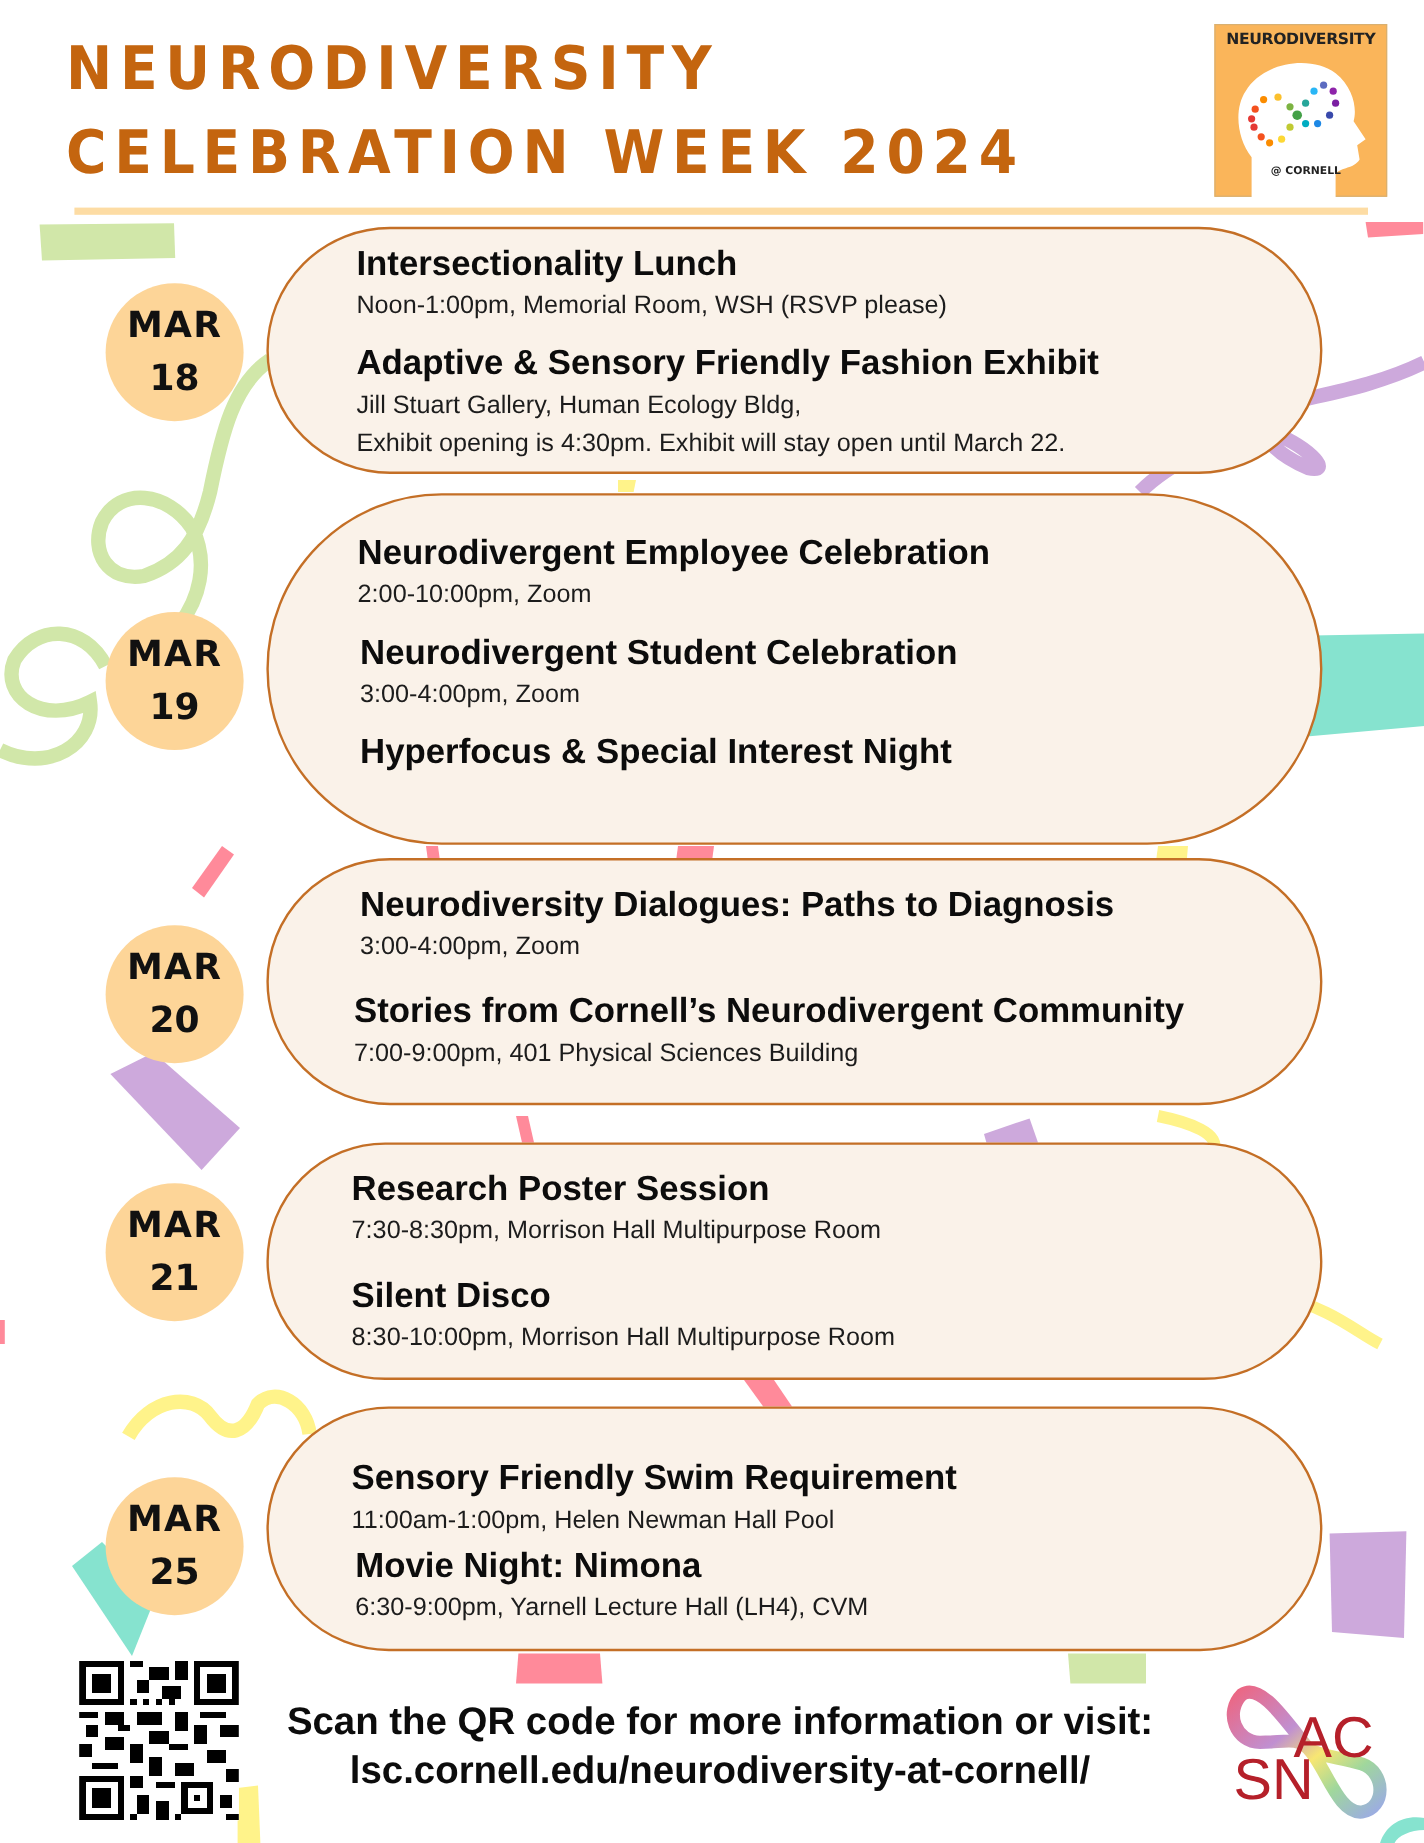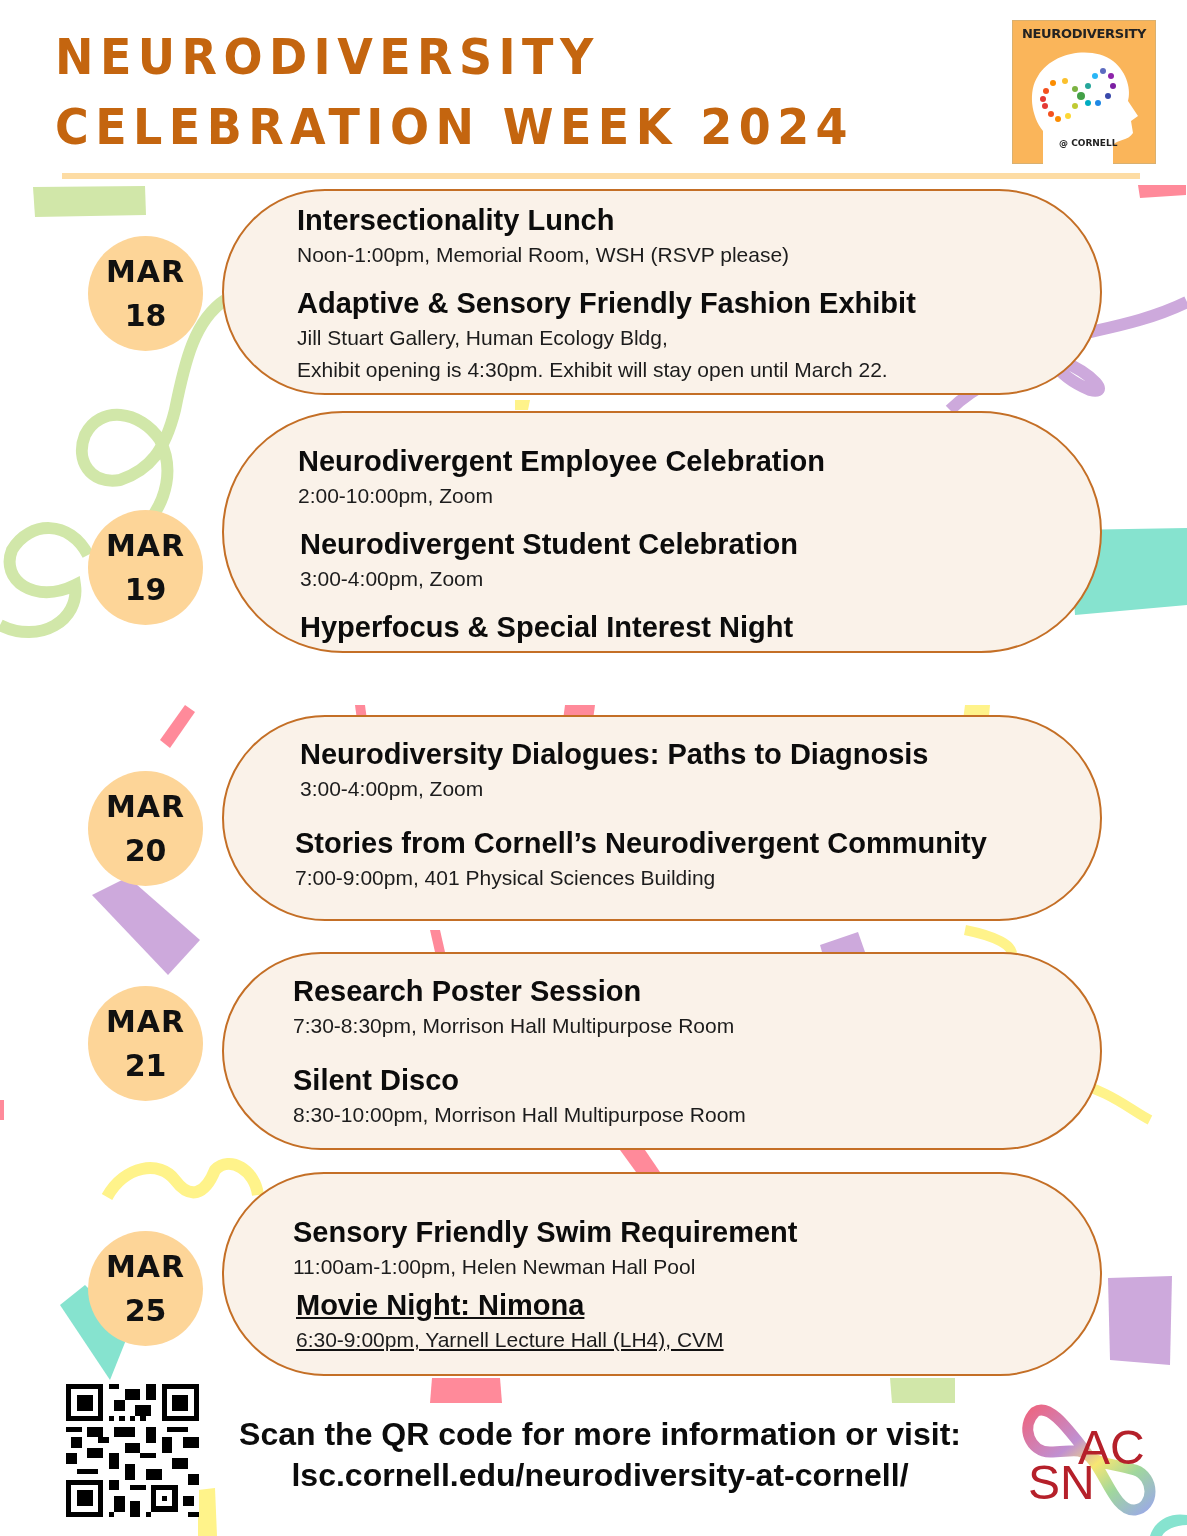--- a/index.html
+++ b/index.html
@@ -134,21 +134,21 @@
     <div class="event-title">Adaptive &amp; Sensory Friendly Fashion Exhibit</div>
     <div class="event-detail" style="margin-top:4px;">Jill Stuart Gallery, Human Ecology Bldg,</div>
     <div class="event-detail" style="margin-top:4px;">Exhibit opening is 4:30pm. Exhibit will stay open until March 22.</div>
   </div>
 </div>
 
 <div class="date-circle" style="top:510px;">
   <span class="date-month">MAR</span>
   <span class="date-day">19</span>
 </div>
-<div class="pill" style="top:411px;height:242px;border-radius:146px;">
+<div class="pill" style="top:411px;height:293px;border-radius:146px;">
   <div class="event" style="left:74px;top:31px;">
     <div class="event-title">Neurodivergent Employee Celebration</div>
     <div class="event-detail" style="margin-top:4px;">2:00-10:00pm, Zoom</div>
   </div>
   <div class="event" style="left:76px;top:114px;">
     <div class="event-title">Neurodivergent Student Celebration</div>
     <div class="event-detail" style="margin-top:4px;">3:00-4:00pm, Zoom</div>
   </div>
   <div class="event" style="left:76px;top:197px;">
     <div class="event-title">Hyperfocus &amp; Special Interest Night</div>
@@ -187,21 +187,21 @@
 
 <div class="date-circle" style="top:1231px;">
   <span class="date-month">MAR</span>
   <span class="date-day">25</span>
 </div>
 <div class="pill" style="top:1172px;height:204px;">
   <div class="event" style="left:69px;top:41px;">
     <div class="event-title">Sensory Friendly Swim Requirement</div>
     <div class="event-detail" style="margin-top:4px;">11:00am-1:00pm, Helen Newman Hall Pool</div>
   </div>
-  <div class="event" style="left:72px;top:114px;text-decoration:underline;">
+  <div class="event" style="left:72px;top:114px;">
     <div class="event-title">Movie Night: Nimona</div>
     <div class="event-detail" style="margin-top:4px;">6:30-9:00pm, Yarnell Lecture Hall (LH4), CVM</div>
   </div>
 </div>
 
 <div class="qr">
   <svg width="133" height="133" viewBox="0 0 25 25" shape-rendering="crispEdges">
     <rect width="25" height="25" fill="#fff"></rect>
     <g fill="#000">
       <rect x="0" y="0" width="7" height="7"></rect>

